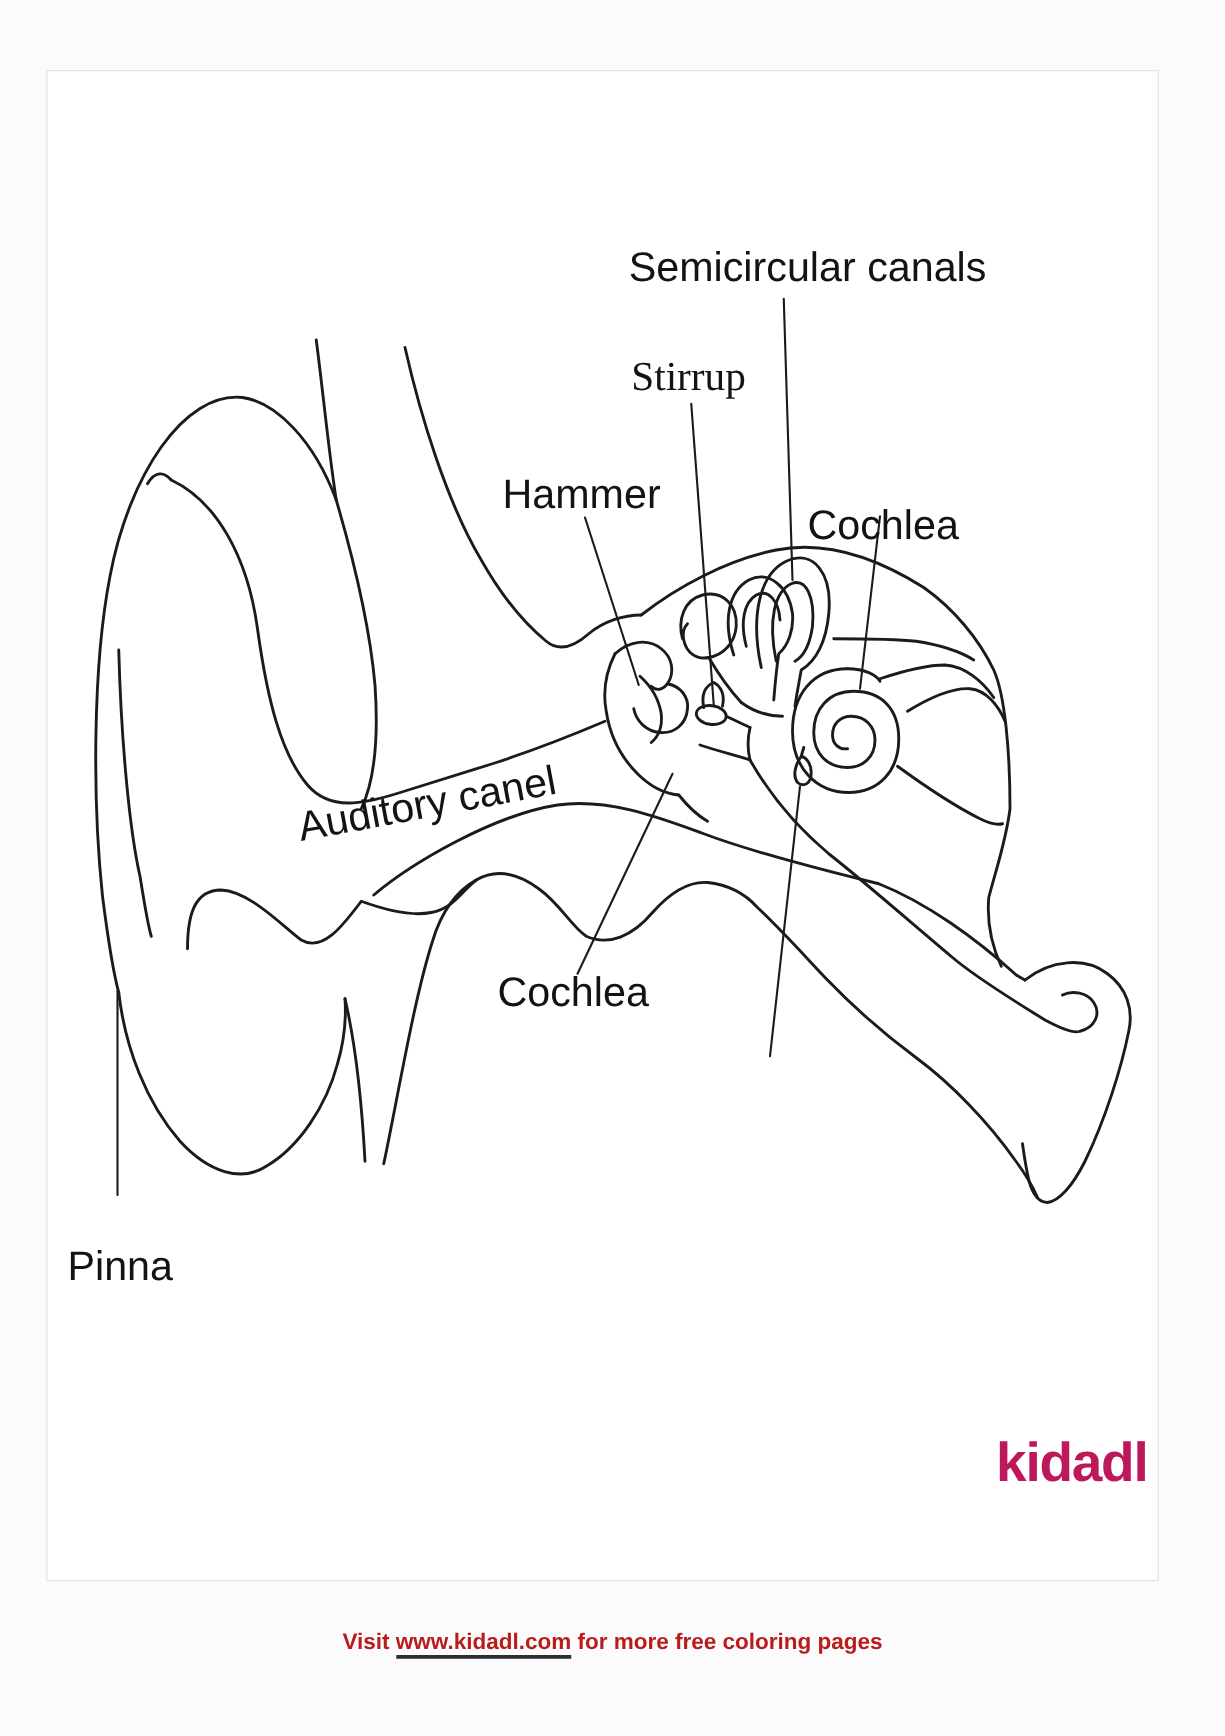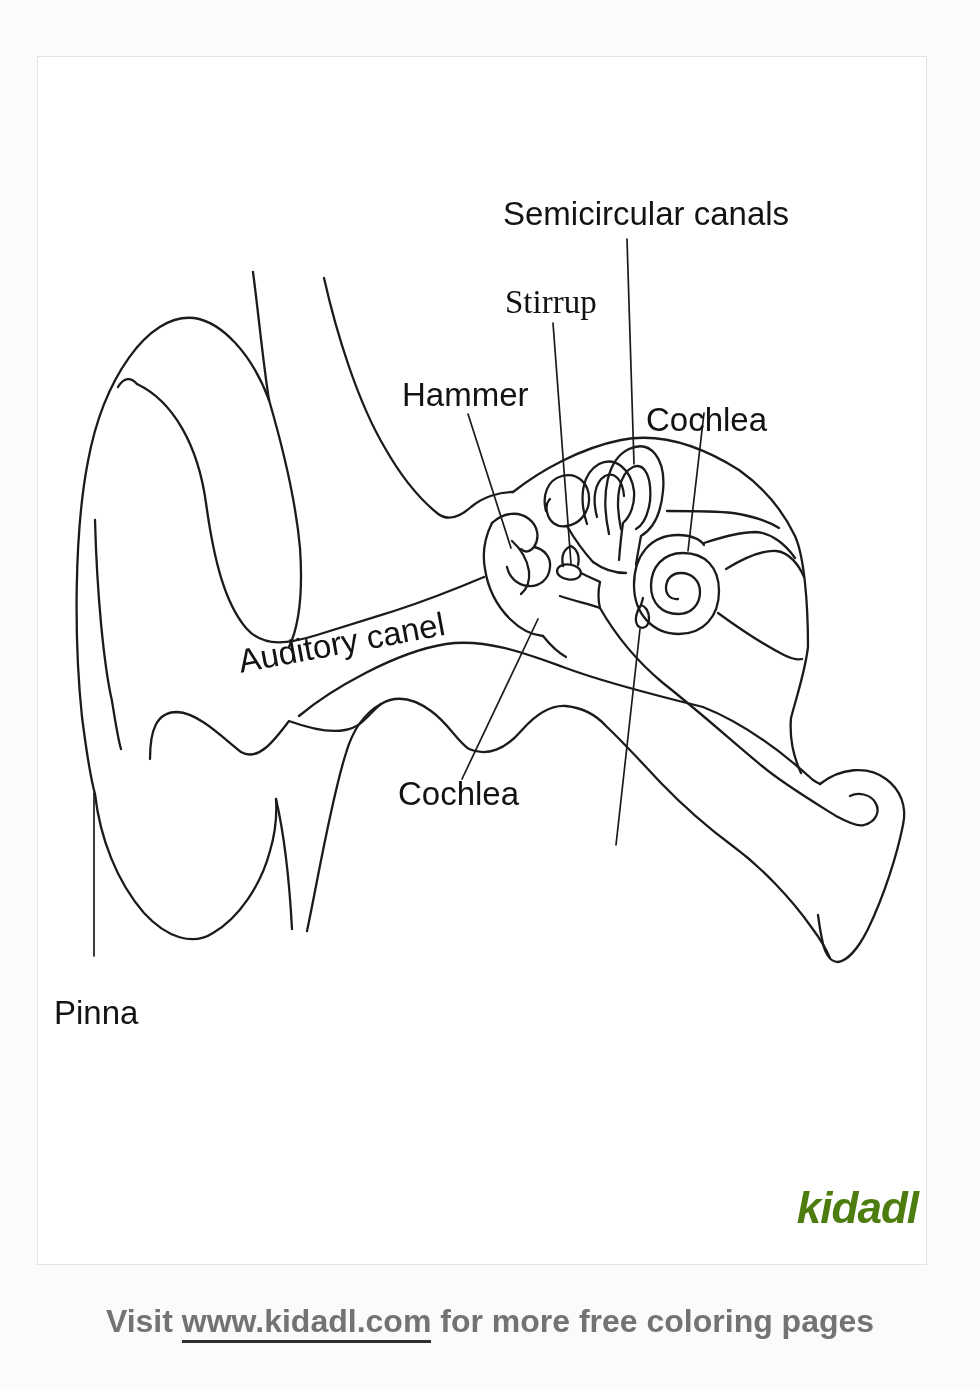--- a/index.html
+++ b/index.html
@@ -11,28 +11,27 @@
     position:absolute;left:37px;top:56px;width:890px;height:1209px;
     background:#ffffff;border:1px solid #e3e3e3;box-sizing:border-box;
   }
   svg.art{position:absolute;left:0;top:0;width:980px;height:1389px;}
   .lbl{
     position:absolute;color:#131313;font-size:33px;line-height:38px;
     white-space:nowrap;letter-spacing:0px;
   }
   .lbl-rot{transform:rotate(-10.5deg);transform-origin:50% 50%;}
   .watermark{
-    position:absolute;top:1186px;right:62px;
-    font-size:44px;line-height:1;font-weight:bold;color:#4d7c0f;
+    position:absolute;top:1149px;right:62px;
+    font-size:44px;line-height:1;font-weight:bold;color:#be185d;
     letter-spacing:-1px;
-    font-style:italic;
   }
   .footer{
     position:absolute;left:0;top:1303px;width:980px;text-align:center;
-    font-size:32px;font-weight:bold;color:#737373;
+    font-size:18px;font-weight:bold;color:#b91c1c;
   }
   .footer .link{border-bottom:3px solid #2e2e2e;padding-bottom:1px;}
 </style>
 </head>
 <body>
 
 <div class="canvas">
 
   <div class="page"></div>
 

